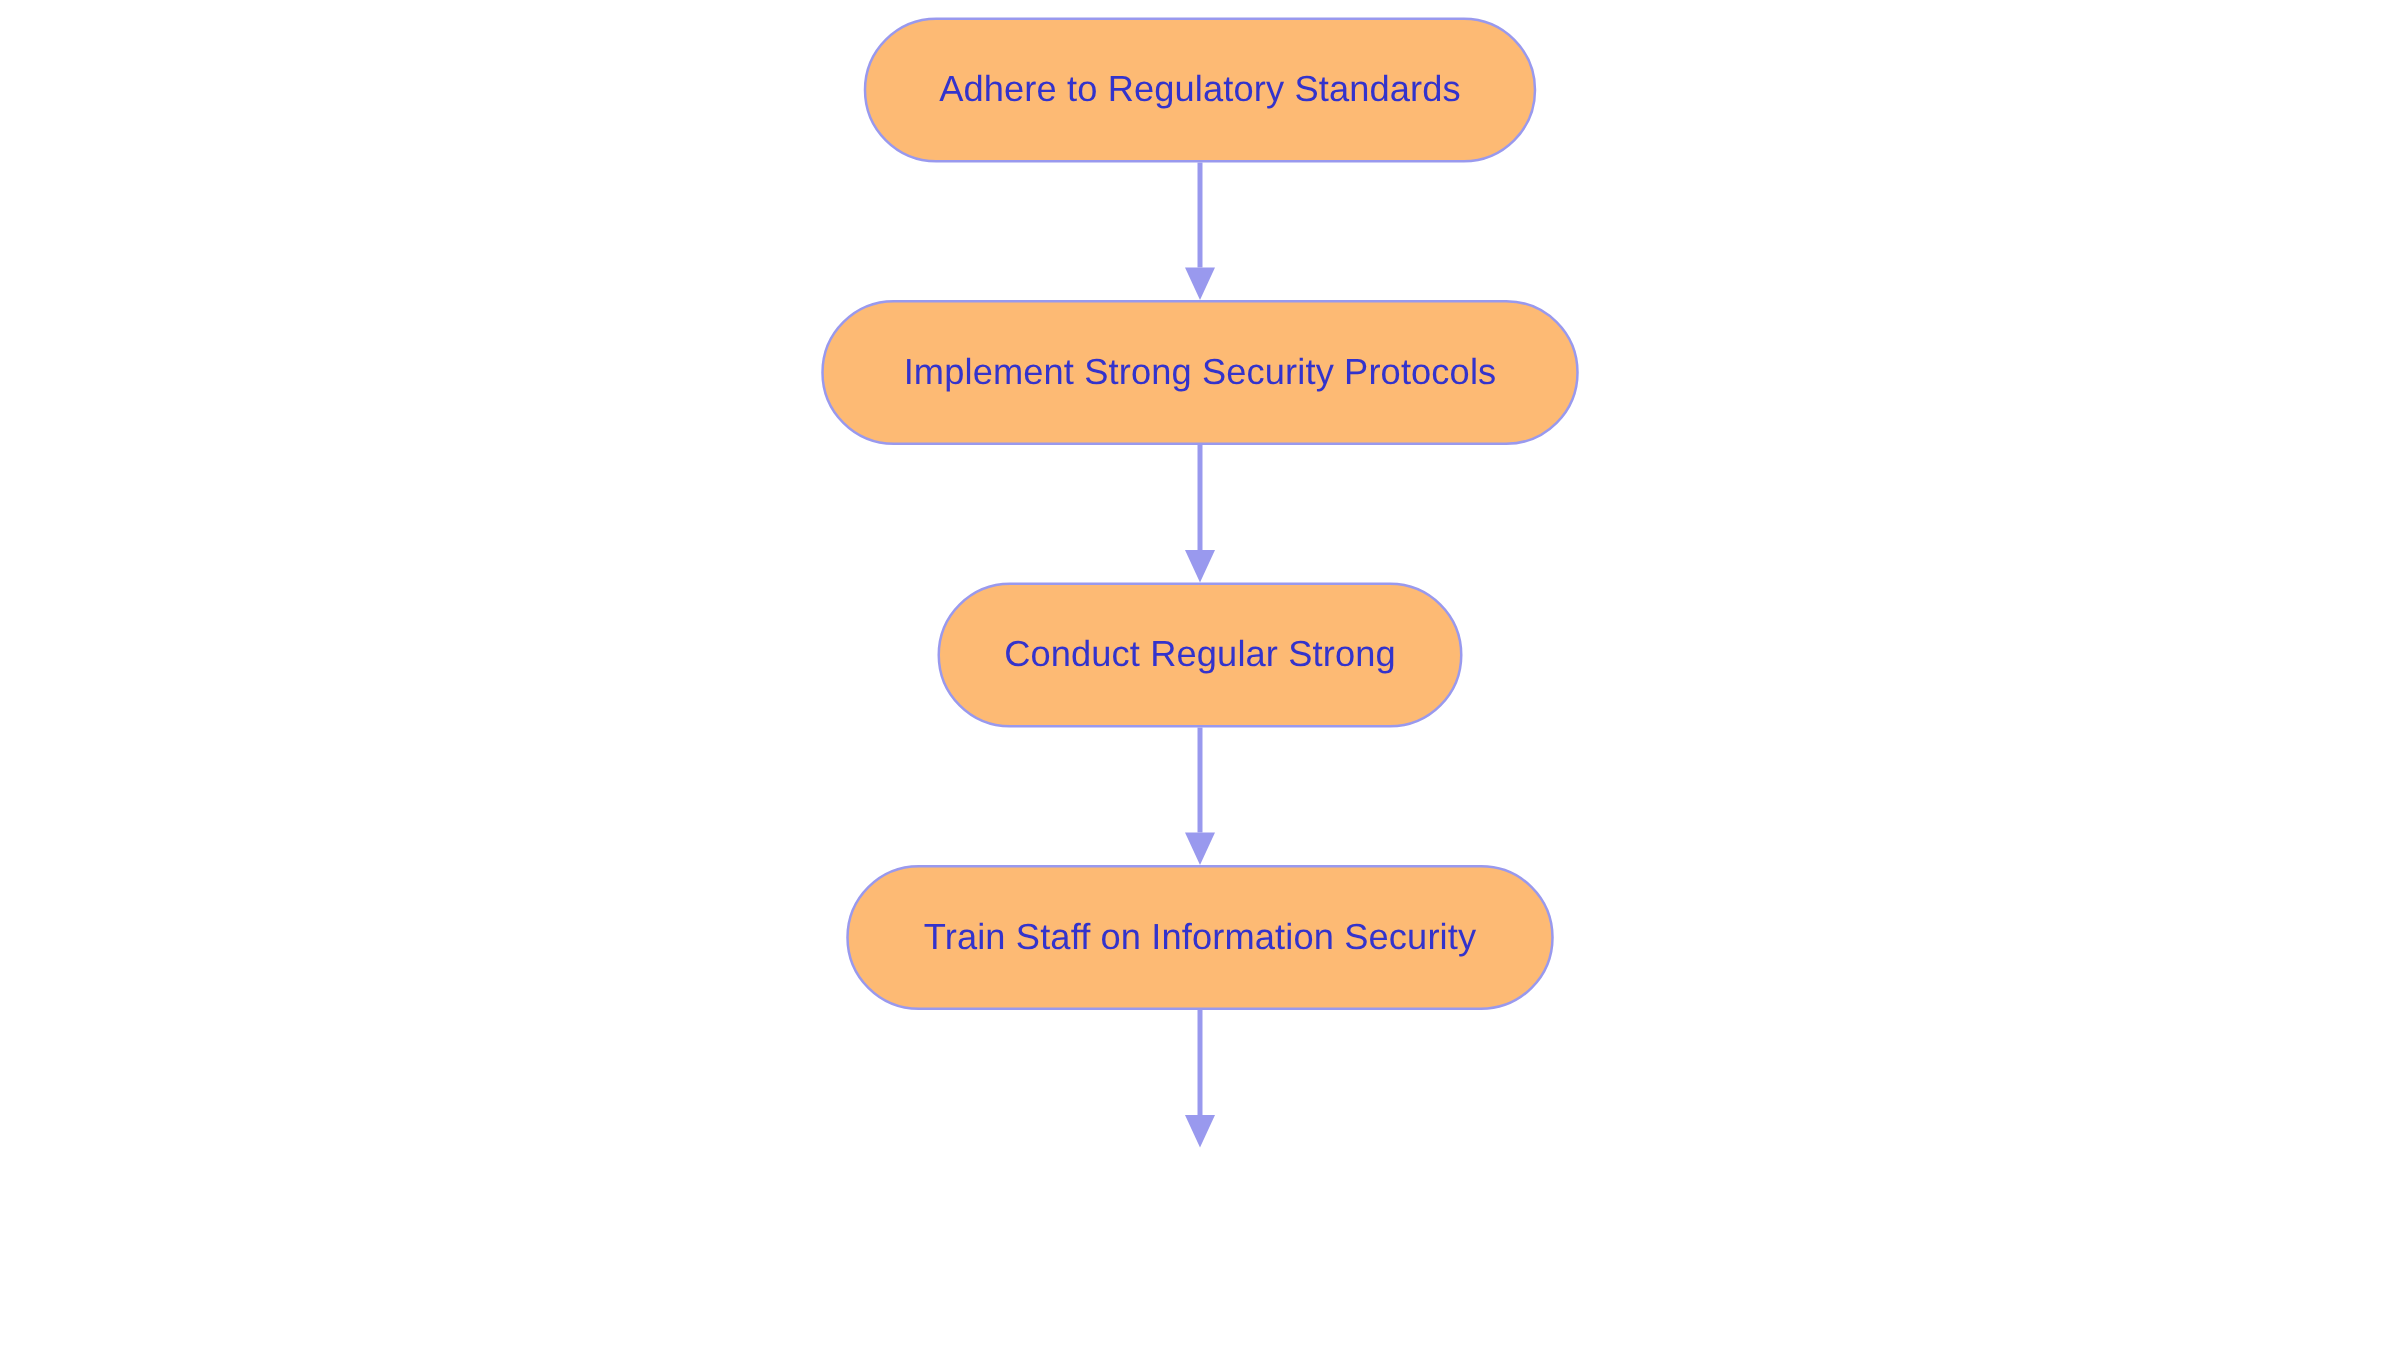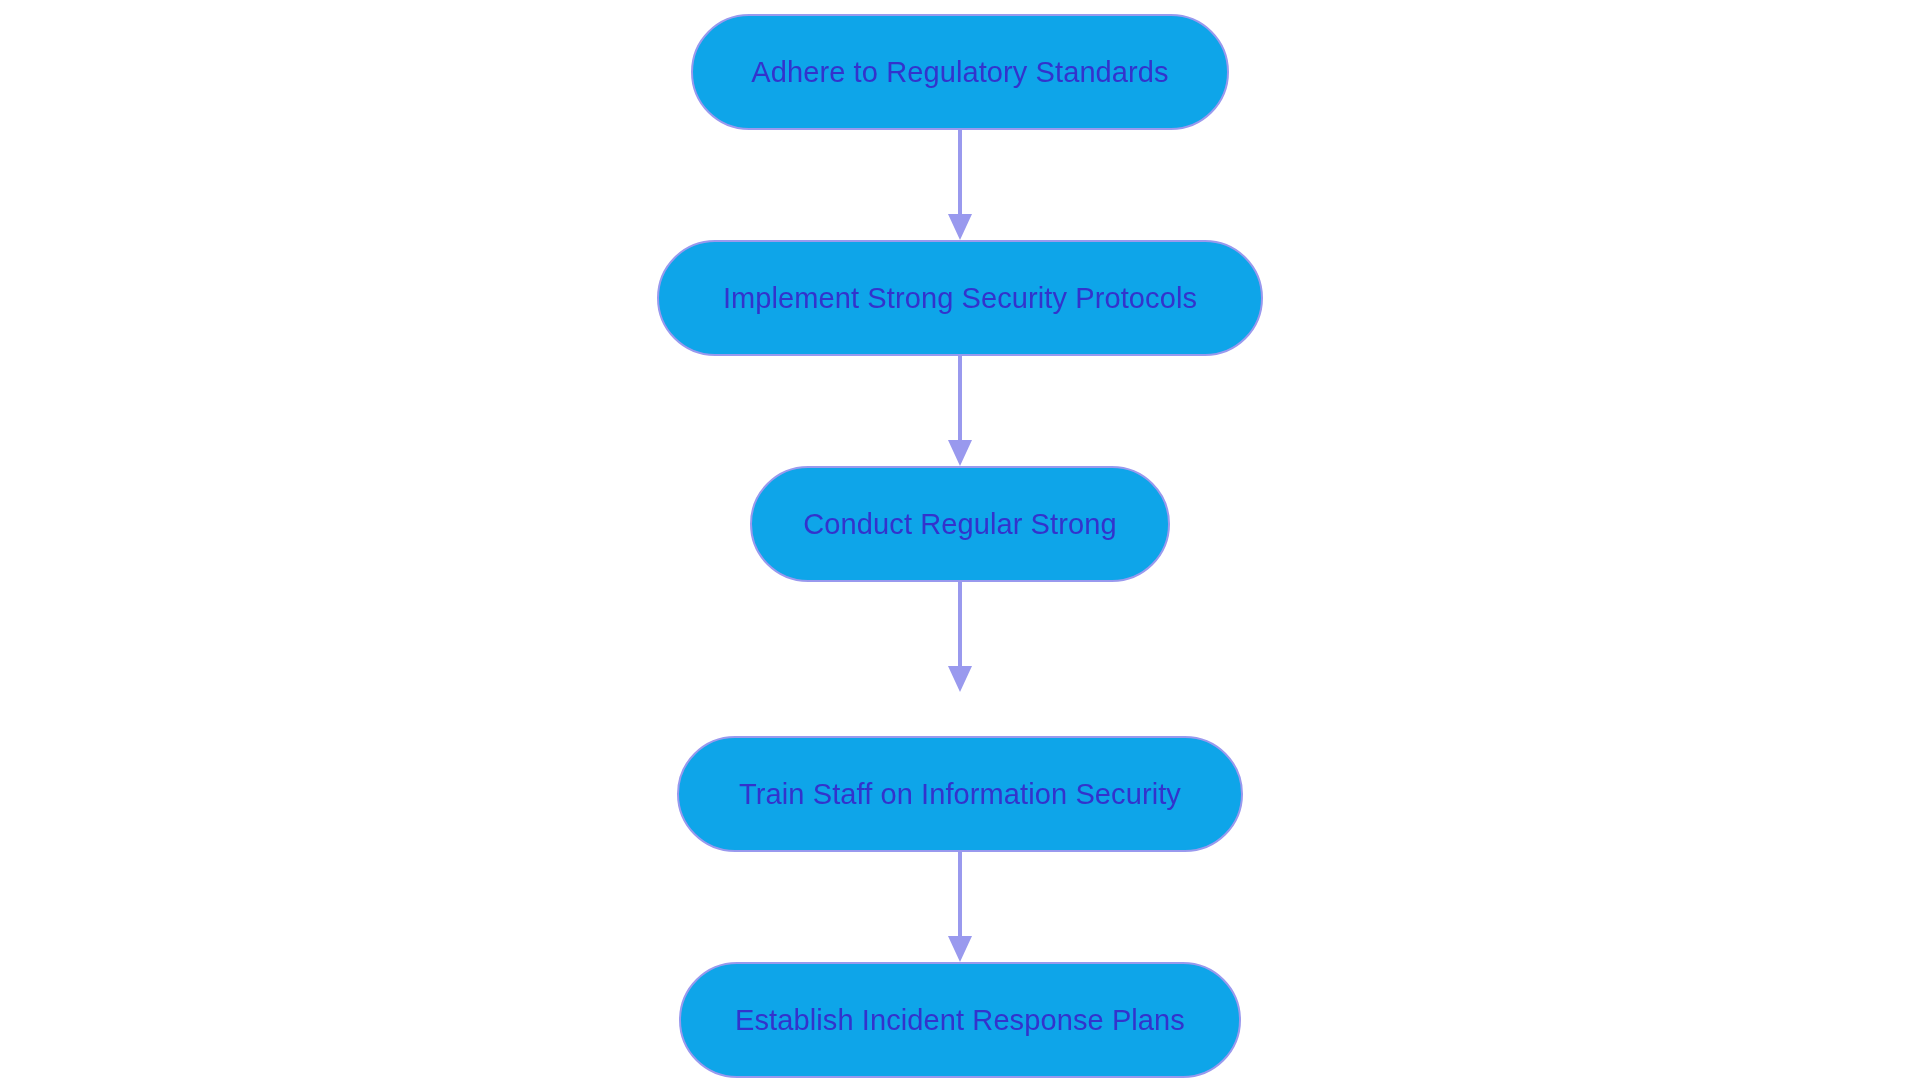--- a/index.html
+++ b/index.html
@@ -24,21 +24,21 @@
     display: flex;
     flex-direction: column;
     align-items: center;
     justify-content: flex-start;
   }
 
   .flow-node {
     box-sizing: border-box;
     height: 116px;
     border-radius: 60px;
-    background: #0ea5e9;
+    background: #fdba74;
     border: 2px solid #9999ee;
     color: #3333cc;
     display: flex;
     align-items: center;
     justify-content: center;
     font-size: 29px;
     font-weight: 400;
     line-height: 1;
     letter-spacing: 0.1px;
     white-space: nowrap;
@@ -47,21 +47,21 @@
 
   .flow-node-label {
     display: block;
     padding: 0 10px;
   }
 
   
   .node-w-1 { width: 538px; }
   .node-w-2 { width: 606px; }
   .node-w-3 { width: 420px; }
-  .node-w-4 { width: 566px; margin-top: 44px; }
+  .node-w-4 { width: 566px; }
   .node-w-5 { width: 562px; }
 
   .flow-connector {
     position: relative;
     width: 40px;
     height: 110px;
     display: block;
   }
 
   .flow-connector svg {
@@ -120,17 +120,14 @@
     <span class="flow-node-label">Train Staff on Information Security</span>
   </div>
 
   <div class="flow-connector">
     <svg viewBox="0 0 40 110" xmlns="http://www.w3.org/2000/svg">
       <line x1="20" y1="0" x2="20" y2="84" stroke="#9999ee" stroke-width="4"></line>
       <polygon points="8,84 32,84 20,110" fill="#9999ee"></polygon>
     </svg>
   </div>
 
-  <div class="flow-node node-w-5">
-    <span class="flow-node-label">Establish Incident Response Plans</span>
-  </div>
 
 </div>
 
 </body></html>

